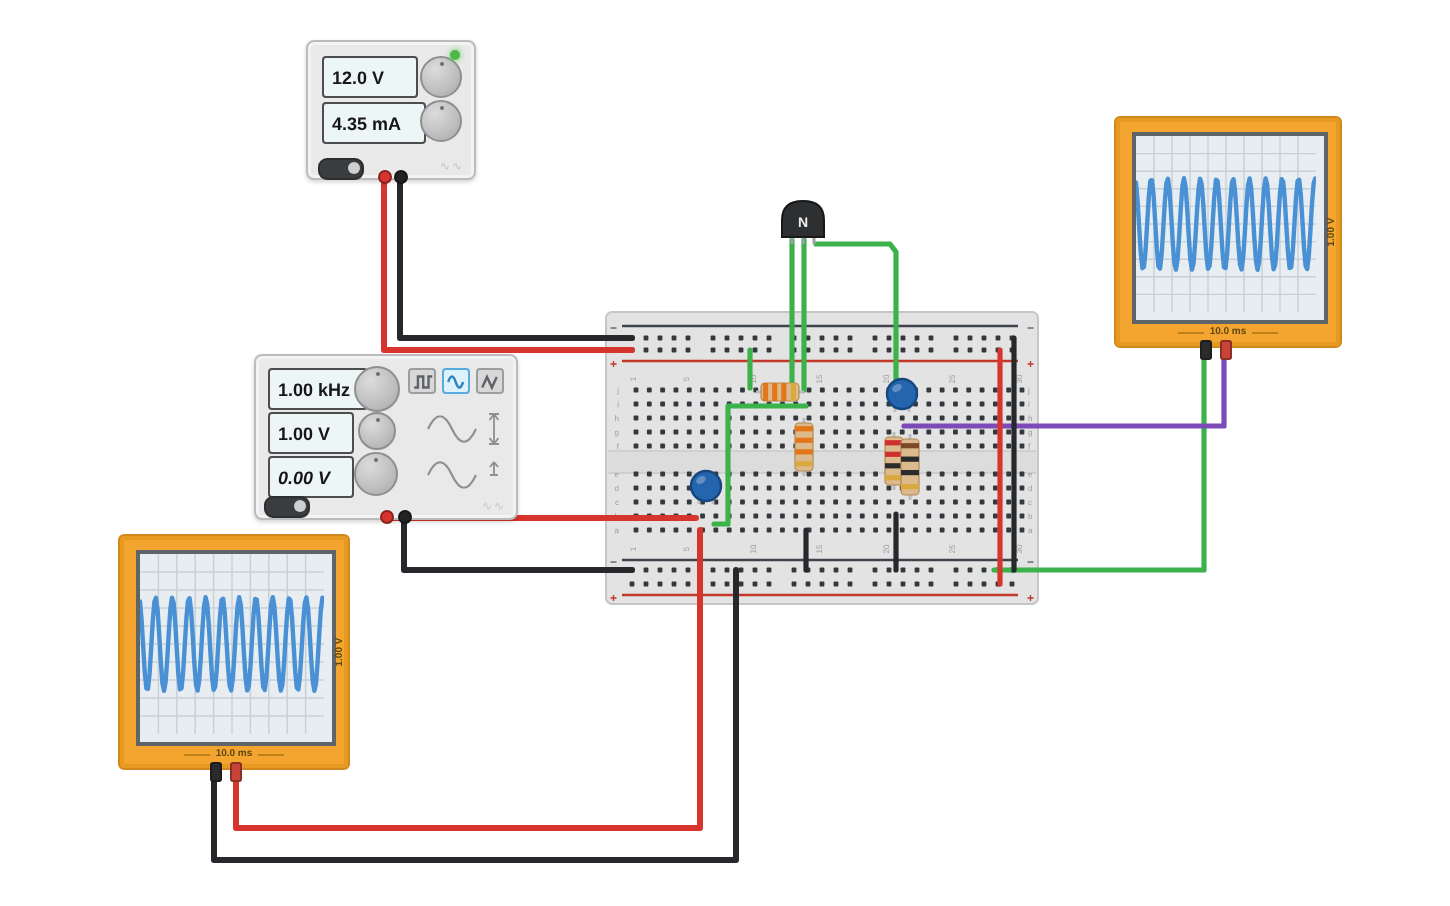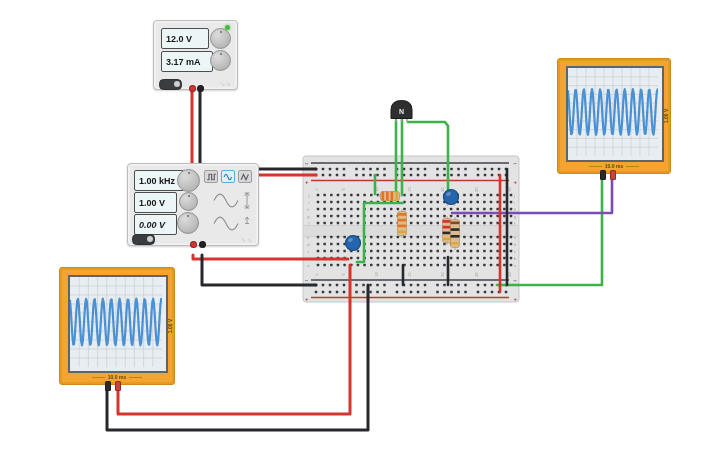--- a/index.html
+++ b/index.html
@@ -564,31 +564,31 @@
         <line x1="396" y1="112" x2="396" y2="122" stroke="#9aa0a6" stroke-width="1.5"></line>
         <line x1="401.5" y1="112" x2="401.5" y2="122" stroke="#9aa0a6" stroke-width="1.5"></line>
         <line x1="407" y1="112" x2="407" y2="122" stroke="#9aa0a6" stroke-width="1.5"></line>
         <path d="M391,118.5 L391,110 Q391,100.5 401.5,100.5 Q412,100.5 412,110 L412,118.5 Z" fill="#2d2f31" stroke="#17181a" stroke-width="1"></path>
         <text x="401.5" y="113.5" font-size="7" font-weight="bold" fill="#ededed" text-anchor="middle" font-family="Liberation Sans, sans-serif">N</text>
       </g>
     </svg>
 
   <div class="device" id="psu" style="left:153px;top:20px;width:83px;height:68px;">
     <div class="display" style="left:7px;top:7px;width:42px;height:19px;">12.0 V</div>
-    <div class="display" style="left:7px;top:30px;width:46px;height:19px;">3.17 mA</div>
+    <div class="display" style="left:7px;top:30px;width:46px;height:19px;">4.35 mA</div>
     <div class="knob" style="left:56px;top:7px;width:19px;height:19px;"></div>
     <div class="knob" style="left:56px;top:29px;width:19px;height:19px;"></div>
     <div class="led" style="left:71px;top:4px;"></div>
     <div class="toggle" style="left:5px;top:58px;"></div>
     <div class="terminal red" style="left:35px;bottom:-3px;"></div>
     <div class="terminal black" style="left:43px;bottom:-3px;"></div>
     <div class="fineprint" style="right:5px;bottom:2px;">∿∿</div>
   </div>
 
-  <div class="device" id="fg" style="left:127px;top:163px;width:130px;height:81px;">
+  <div class="device" id="fg" style="left:127px;top:177px;width:130px;height:81px;">
     <div class="display" style="left:6px;top:6px;width:44px;height:19px;">1.00 kHz</div>
     <div class="display" style="left:6px;top:28px;width:37px;height:19px;">1.00 V</div>
     <div class="display" style="left:6px;top:50px;width:37px;height:19px;font-style:italic;">0.00 V</div>
     <div class="knob" style="left:49px;top:5px;width:21px;height:21px;"></div>
     <div class="knob" style="left:51px;top:28px;width:17px;height:17px;"></div>
     <div class="knob" style="left:49px;top:48px;width:20px;height:20px;"></div>
     <button class="wavebtn" style="left:76px;top:6px;">
         <svg width="11" height="10" viewBox="0 0 10 9">
           <path d="M1,7 H2.7 V2 H5.1 V7 H7.5 V2 H9.2" fill="none" stroke="#5f6368" stroke-width="1.1"></path>
         </svg>

